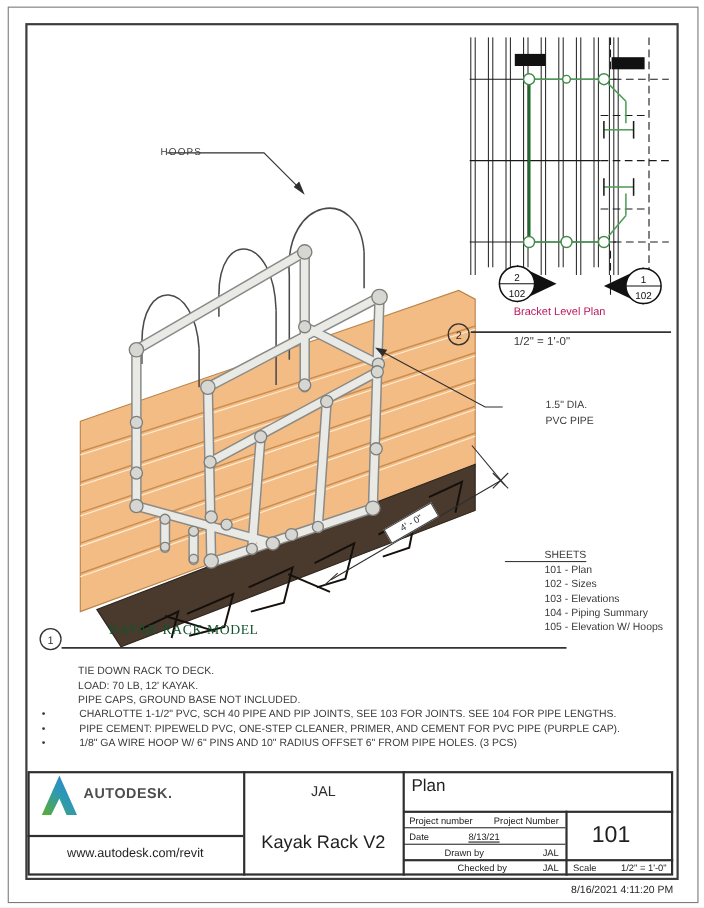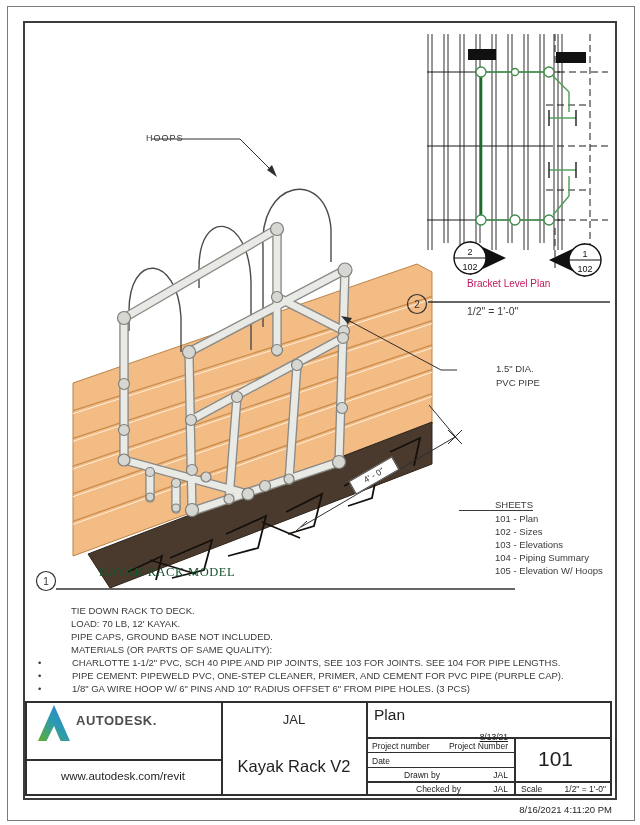--- a/index.html
+++ b/index.html
@@ -273,21 +273,20 @@
   </div>
 
   <div class="abs cadtext" style="left:63px;top:565px;font-size:12.5px;letter-spacing:0.5px;color:#14532d;font-family:Liberation Serif, serif;">KAYAK RACK MODEL</div>
   <div class="abs cadtext" style="left:431px;top:278px;font-size:10px;color:#be185d;">Bracket Level Plan</div>
   <div class="abs cadtext" style="left:431px;top:305px;font-size:10.5px;">1/2" = 1'-0"</div>
 
   <div class="abs" style="left:35px;top:604px;width:575px;">
     <div class="cadtext small">TIE DOWN RACK TO DECK.</div>
     <div class="cadtext small">LOAD: 70 LB, 12' KAYAK.</div>
     <div class="cadtext small">PIPE CAPS, GROUND BASE NOT INCLUDED.</div>
-    <div class="cadtext small">MATERIALS (OR PARTS OF SAME QUALITY):</div>
     <div class="cadtext small note-bullet">
       <span class="dot">•</span>
       <span>CHARLOTTE 1-1/2" PVC, SCH 40 PIPE AND PIP JOINTS, SEE 103 FOR JOINTS.  SEE 104 FOR PIPE LENGTHS.</span>
     </div>
     <div class="cadtext small note-bullet">
       <span class="dot">•</span>
       <span>PIPE CEMENT: PIPEWELD PVC, ONE-STEP CLEANER, PRIMER, AND CEMENT FOR PVC PIPE (PURPLE CAP).</span>
     </div>
     <div class="cadtext small note-bullet">
       <span class="dot">•</span>
@@ -310,21 +309,21 @@
   <div class="abs" style="left:374px;top:706px;font-size:15.5px;color:#1f1f1f;">Plan</div>
   <div class="abs tb-line" style="left:367px;top:737px;width:245px;height:1.5px;"></div>
   <div class="abs tb-line" style="left:367px;top:752px;width:147px;height:1px;"></div>
   <div class="abs tb-line" style="left:367px;top:767px;width:147px;height:1px;"></div>
   <div class="abs tb-line" style="left:367px;top:781px;width:245px;height:1.5px;"></div>
   <div class="abs tb-line" style="left:514px;top:737px;width:1.5px;height:59px;"></div>
 
   <div class="abs tb-label" style="left:372px;top:741px;">Project number</div>
   <div class="abs tb-label" style="left:372px;top:741px;width:136px;text-align:right;">Project Number</div>
   <div class="abs tb-label" style="left:372px;top:756px;">Date</div>
-  <div class="abs tb-label" style="left:372px;top:732px;width:136px;text-align:right;text-decoration:underline;">8/13/21</div>
+  <div class="abs tb-label" style="left:372px;top:756px;width:136px;text-align:center;text-decoration:underline;">8/13/21</div>
   <div class="abs tb-label" style="left:372px;top:770px;margin-left:32px;">Drawn by</div>
   <div class="abs tb-label" style="left:372px;top:770px;width:136px;text-align:right;">JAL</div>
   <div class="abs tb-label" style="left:372px;top:784px;margin-left:44px;">Checked by</div>
   <div class="abs tb-label" style="left:372px;top:784px;width:136px;text-align:right;">JAL</div>
 
   <div class="abs" style="left:515px;top:747px;width:81px;text-align:center;font-size:21px;color:#1f1f1f;">101</div>
   <div class="abs tb-label" style="left:521px;top:784px;">Scale</div>
   <div class="abs tb-label" style="left:521px;top:784px;width:85px;text-align:right;">1/2" = 1'-0"</div>
 
   <div class="abs" style="left:400px;top:804px;width:212px;text-align:right;font-size:9.5px;color:#1f1f1f;">8/16/2021 4:11:20 PM</div>

